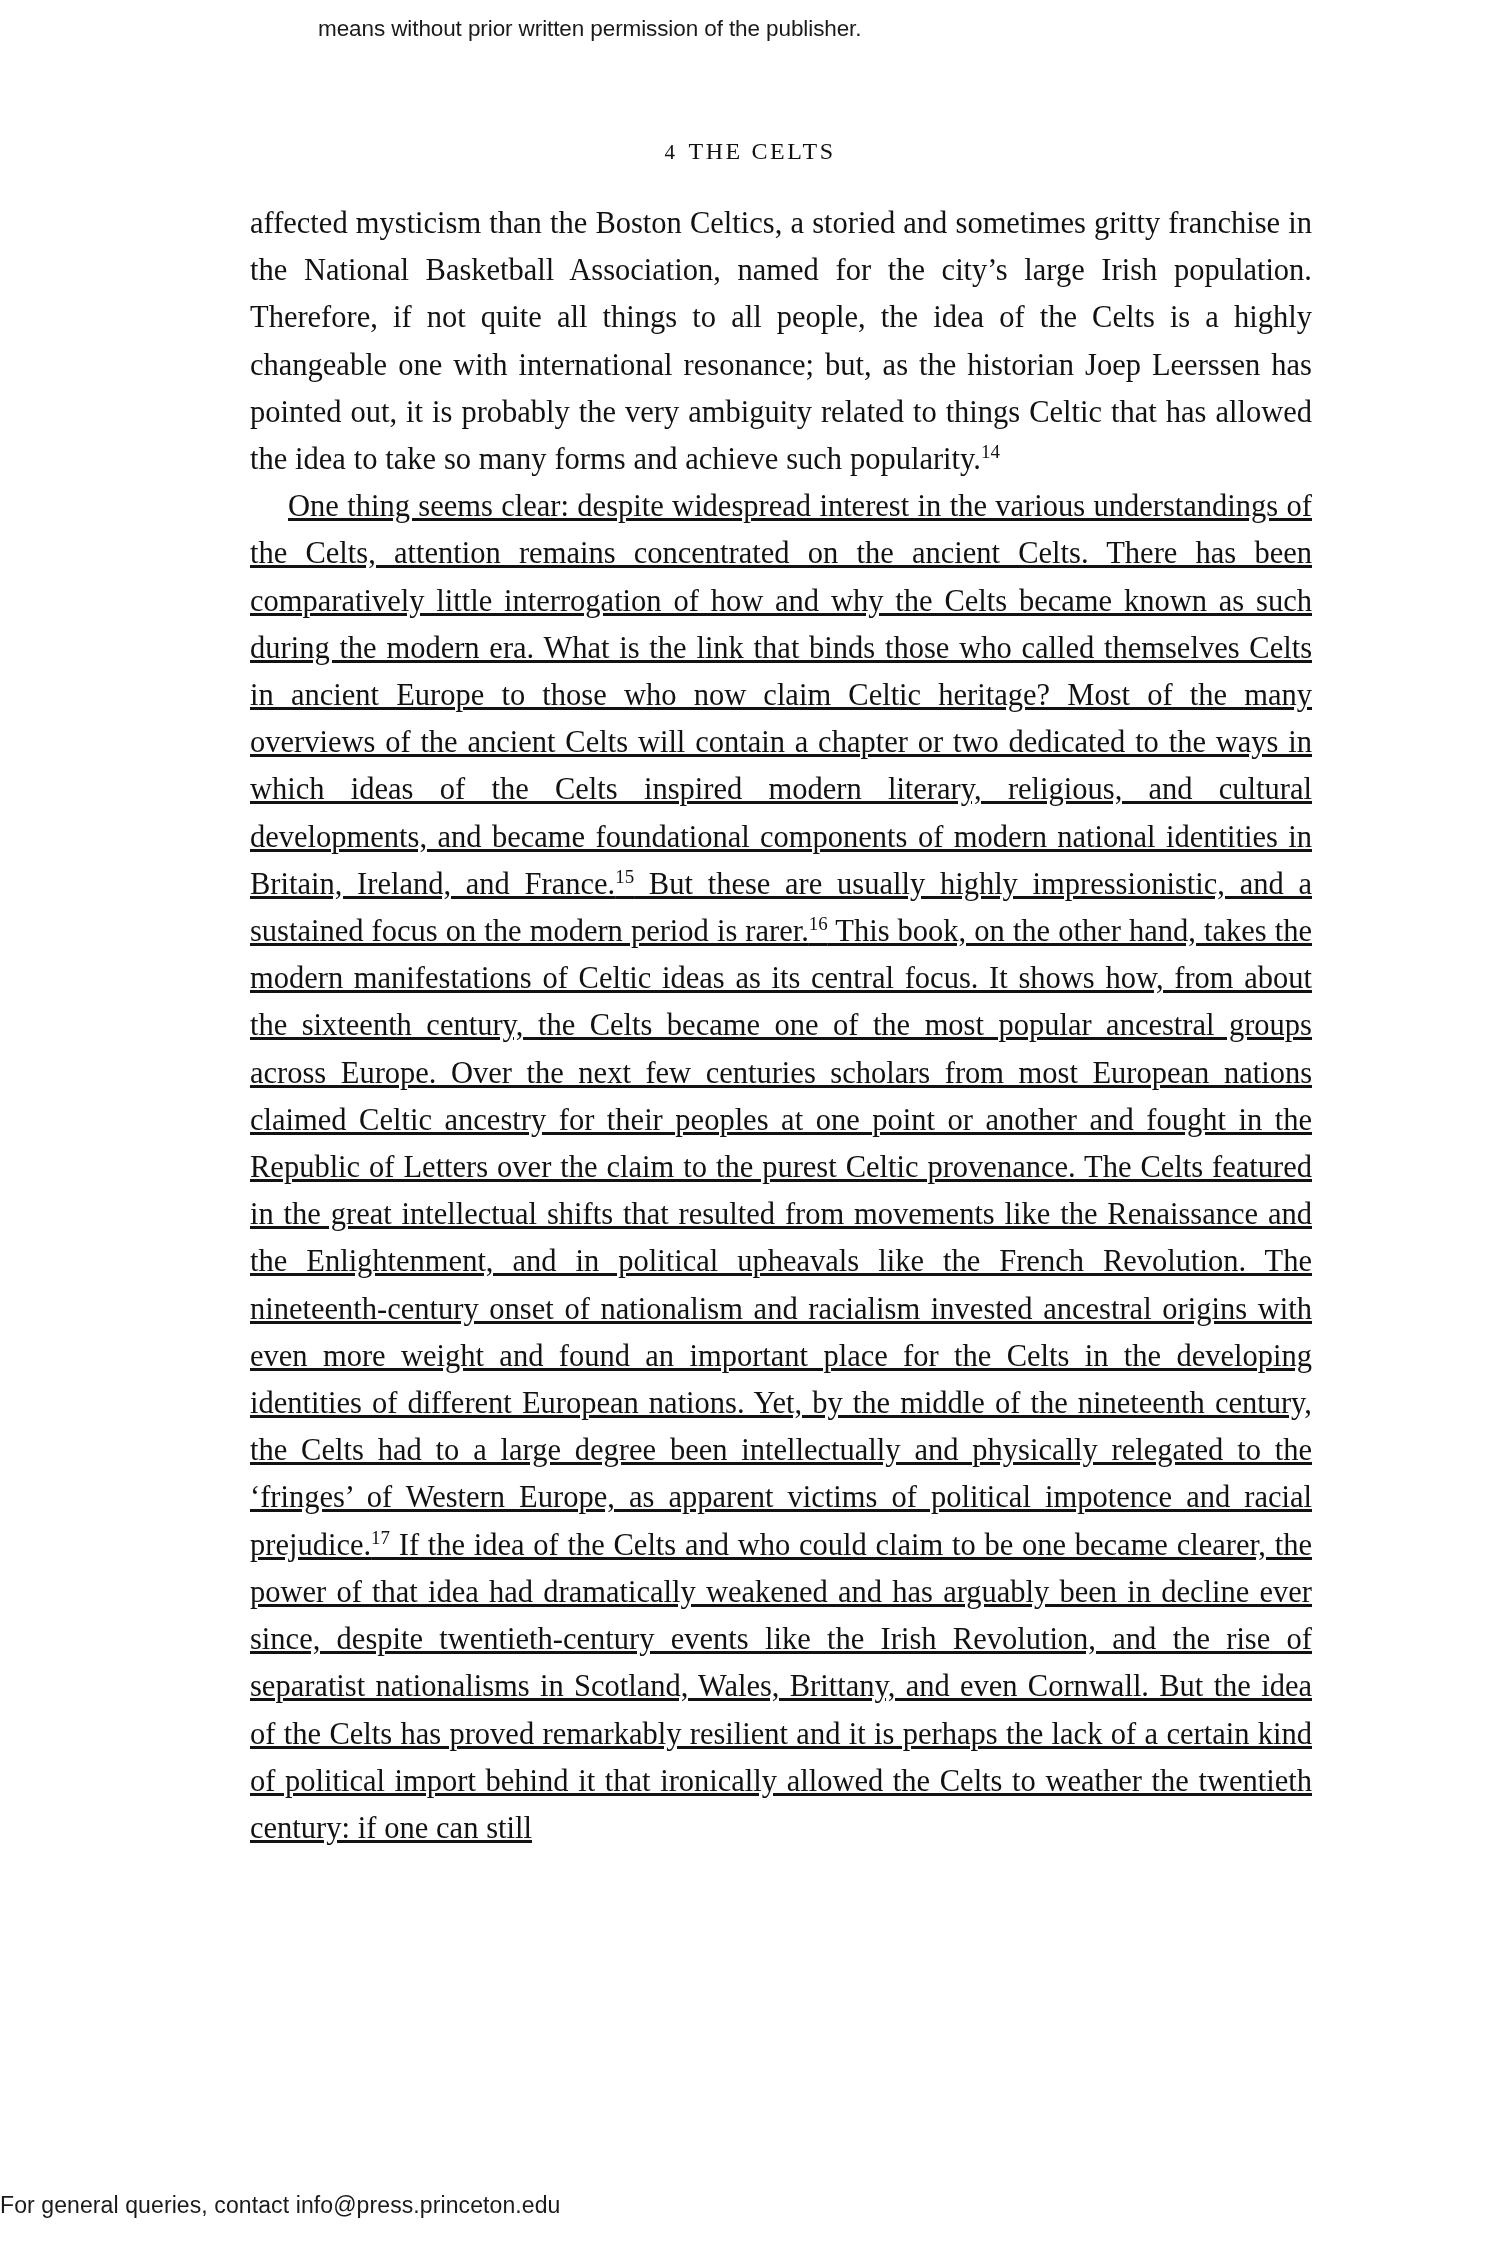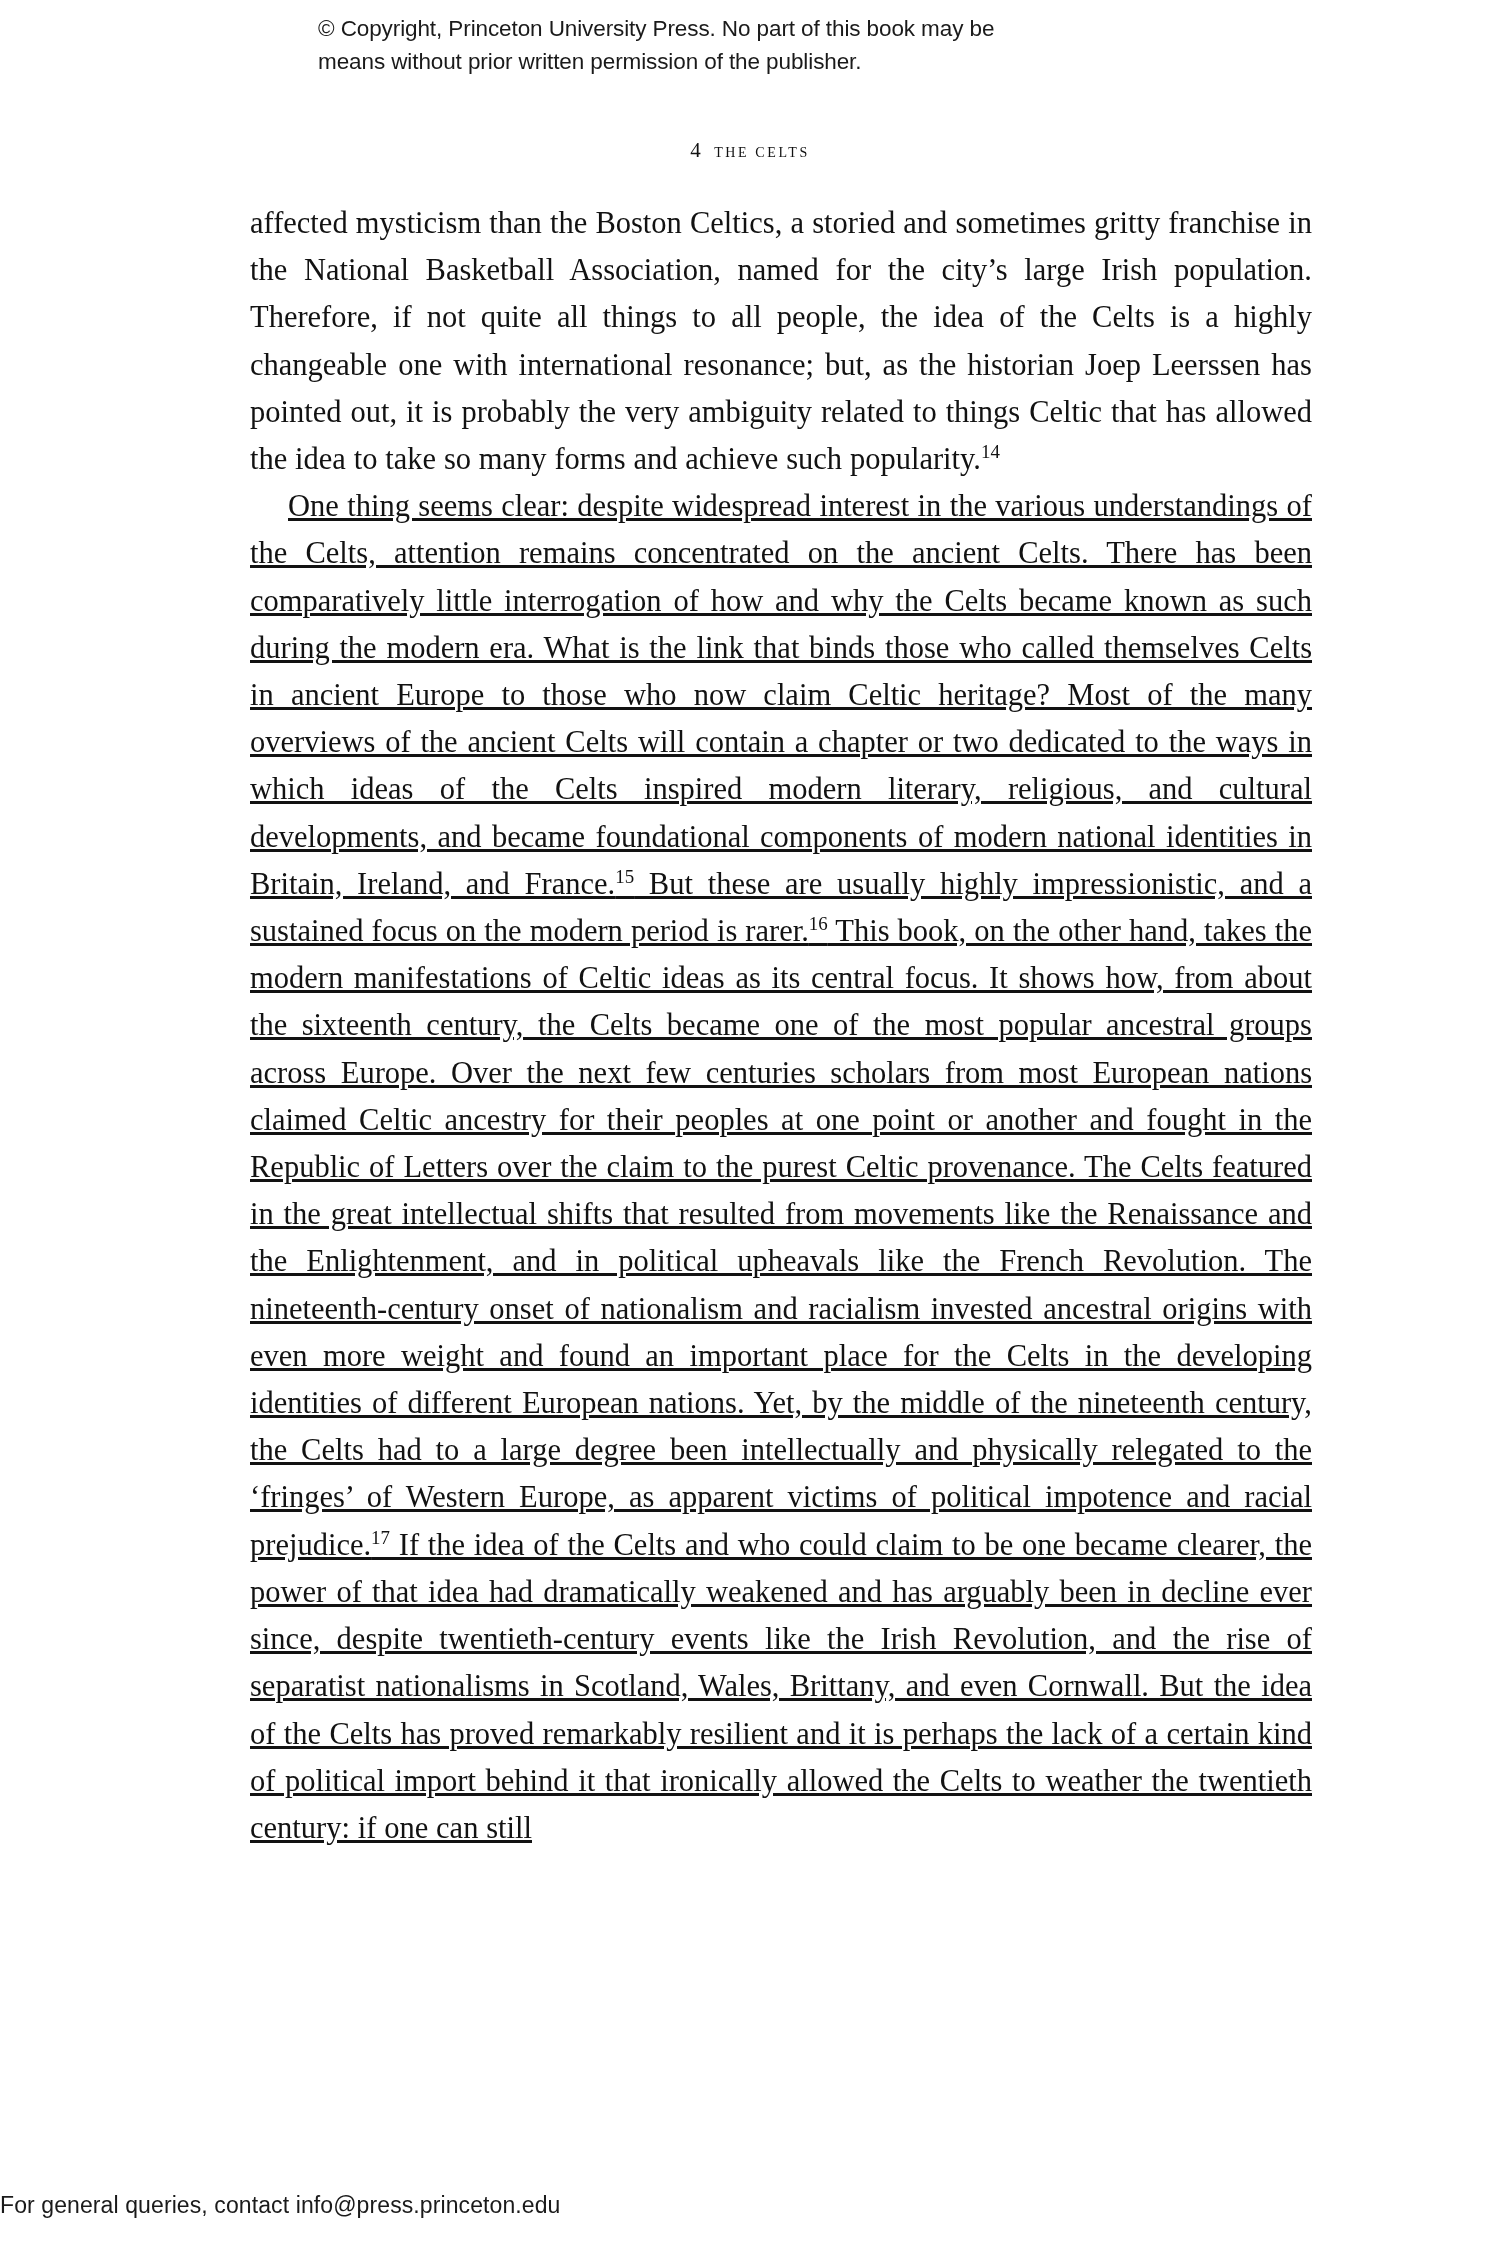--- a/index.html
+++ b/index.html
@@ -42,21 +42,21 @@
     font-family: "Liberation Serif", serif;
     font-size: 21px;
     color: #111111;
   }
   .running-head .folio {
     font-size: 21px;
     letter-spacing: 0.5px;
   }
   .running-head .rh-title {
     font-variant: small-caps;
-    font-size: 14px;
+    font-size: 24px;
     letter-spacing: 2.6px;
     margin-left: 13px;
   }
 
   
   .text-block {
     position: absolute;
     left: 222px;
     top: 200px;
     width: 1062px;
@@ -96,21 +96,20 @@
     font-family: "Liberation Sans", sans-serif;
     font-size: 23px;
     color: #1a1a1a;
     letter-spacing: 0.1px;
   }
 </style>
 </head>
 <body>
 
 <div class="copyright-notice">
-  <p>© Copyright, Princeton University Press. No part of this book may be</p>
   <p>means without prior written permission of the publisher.</p>
 </div>
 
 <div class="running-head">
   <span class="folio">4</span><span class="rh-title">THE CELTS</span>
 </div>
 
 <div class="text-block" id="body-text-block">
     <p class="body-par">affected mysticism than the Boston Celtics, a storied and sometimes gritty franchise in the National Basketball Association, named for the city’s large Irish population. Therefore, if not quite all things to all people, the idea of the Celts is a highly changeable one with international resonance; but, as the historian Joep Leerssen has pointed out, it is probably the very ambiguity related to things Celtic that has allowed the idea to take so many forms and achieve such popularity.<sup>14</sup></p>
     <p class="body-par indent">One thing seems clear: despite widespread interest in the various understandings of the Celts, attention remains concentrated on the ancient Celts. There has been comparatively little interrogation of how and why the Celts became known as such during the modern era. What is the link that binds those who called themselves Celts in ancient Europe to those who now claim Celtic heritage? Most of the many overviews of the ancient Celts will contain a chapter or two dedicated to the ways in which ideas of the Celts inspired modern literary, religious, and cultural developments, and became foundational components of modern national identities in Britain, Ireland, and France.<sup>15</sup> But these are usually highly impressionistic, and a sustained focus on the modern period is rarer.<sup>16</sup> This book, on the other hand, takes the modern manifestations of Celtic ideas as its central focus. It shows how, from about the sixteenth century, the Celts became one of the most popular ancestral groups across Europe. Over the next few centuries scholars from most European nations claimed Celtic ancestry for their peoples at one point or another and fought in the Republic of Letters over the claim to the purest Celtic provenance. The Celts featured in the great intellectual shifts that resulted from movements like the Renaissance and the Enlightenment, and in political upheavals like the French Revolution. The nineteenth-century onset of nationalism and racialism invested ancestral origins with even more weight and found an important place for the Celts in the developing identities of different European nations. Yet, by the middle of the nineteenth century, the Celts had to a large degree been intellectually and physically relegated to the ‘fringes’ of Western Europe, as apparent victims of political impotence and racial prejudice.<sup>17</sup> If the idea of the Celts and who could claim to be one became clearer, the power of that idea had dramatically weakened and has arguably been in decline ever since, despite twentieth-century events like the Irish Revolution, and the rise of separatist nationalisms in Scotland, Wales, Brittany, and even Cornwall. But the idea of the Celts has proved remarkably resilient and it is perhaps the lack of a certain kind of political import behind it that ironically allowed the Celts to weather the twentieth century: if one can still</p>

